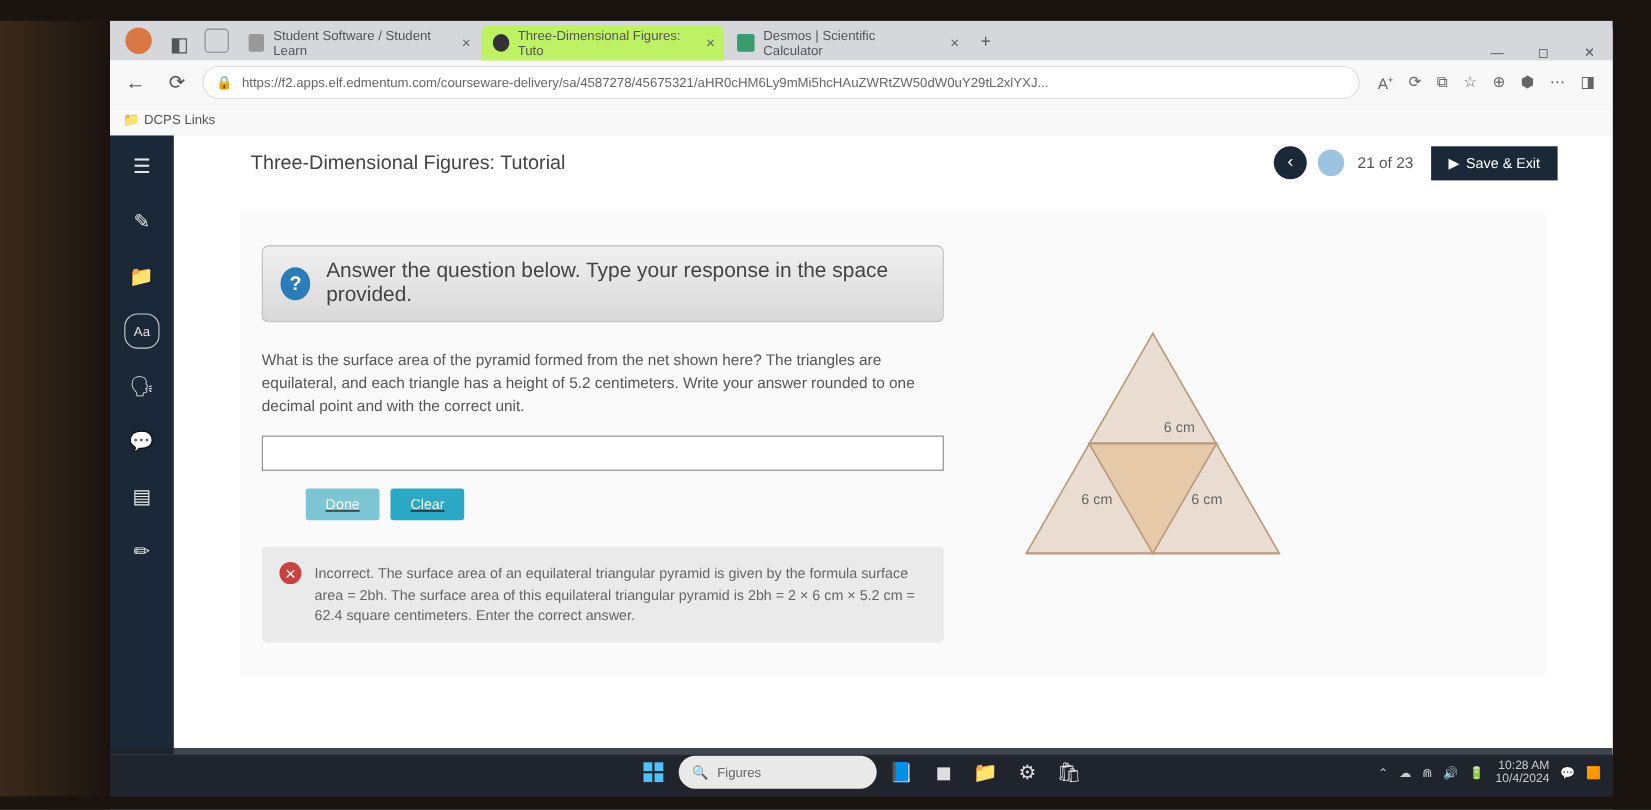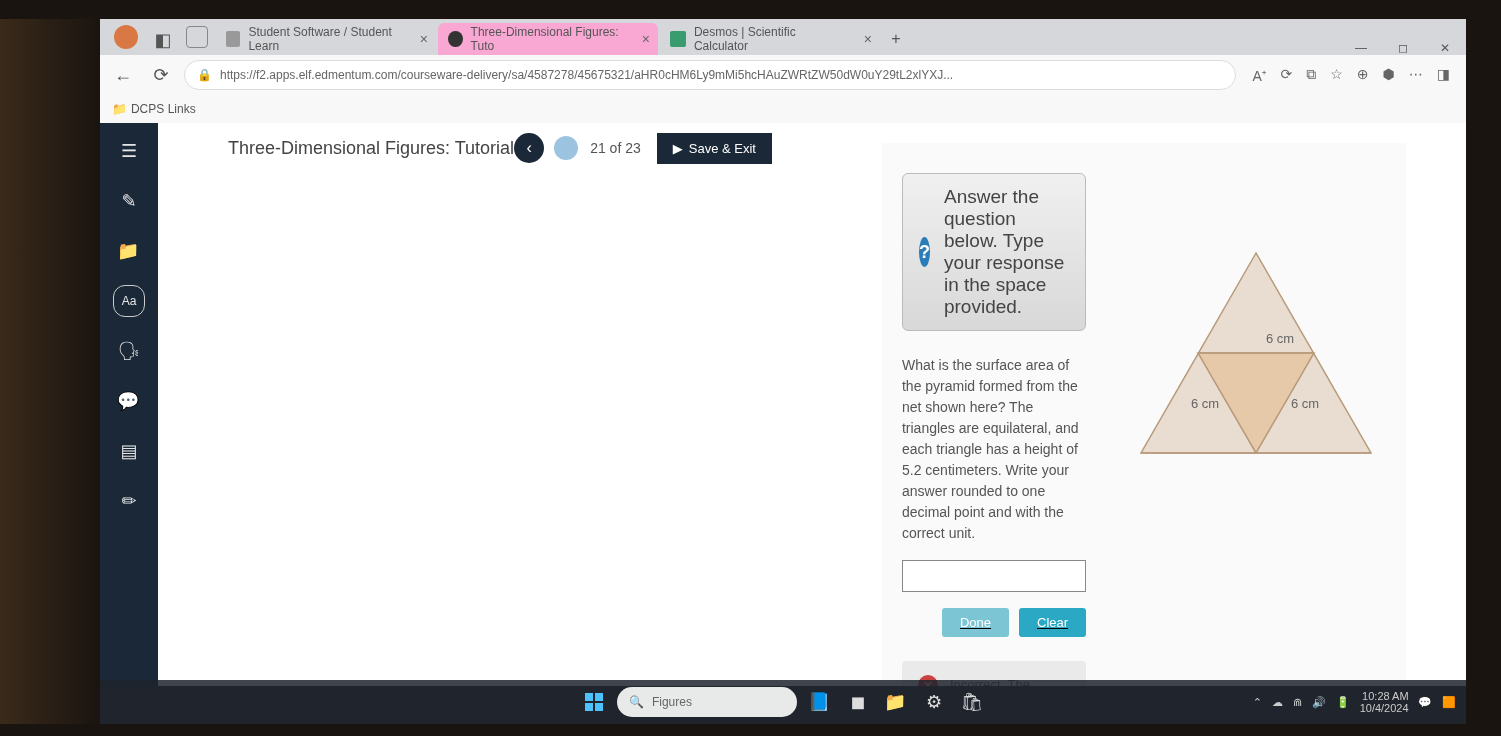--- a/index.html
+++ b/index.html
@@ -4,21 +4,21 @@
 <style>
 * { margin: 0; padding: 0; box-sizing: border-box; font-family: 'Segoe UI', Arial, sans-serif; }
 body { background: #2a2a2a; width: 1501px; height: 736px; overflow: hidden; position: relative; }
 
 
 .browser-window { position: absolute; top: 19px; left: 100px; right: 35px; bottom: 50px; background: #f3f3f3; border-radius: 8px 8px 0 0; display: flex; flex-direction: column; }
 .tab-strip { height: 36px; background: #d5d7db; display: flex; align-items: flex-end; padding-left: 10px; gap: 2px; }
 .tab-strip .profile-icon { width: 24px; height: 24px; border-radius: 50%; background: #d97845; margin: 0 8px 6px 4px; }
 .tab-strip .workspace-icon { width: 22px; height: 22px; border: 1px solid #888; border-radius: 4px; margin: 0 6px 7px; }
 .tab { height: 32px; padding: 0 28px 0 10px; display: flex; align-items: center; font-size: 12px; color: #555; position: relative; border-radius: 6px 6px 0 0; max-width: 220px; }
-.tab.active { background: #f9a8d4; }
+.tab.active { background: #bef264; }
 .tab .favicon { width: 16px; height: 16px; margin-right: 8px; background: #999; border-radius: 2px; }
 .tab .tab-close { position: absolute; right: 8px; font-size: 14px; color: #666; cursor: pointer; }
 .new-tab { width: 28px; height: 28px; display: flex; align-items: center; justify-content: center; font-size: 16px; color: #555; margin-bottom: 2px; cursor: pointer; }
 .window-controls { margin-left: auto; display: flex; }
 .window-controls span { width: 42px; display: flex; align-items: center; justify-content: center; color: #555; font-size: 12px; cursor: pointer; }
 
 .addr-bar { height: 40px; background: #f8f8f8; display: flex; align-items: center; padding: 0 8px; gap: 8px; }
 .addr-bar .nav-btn { width: 30px; height: 30px; display: flex; align-items: center; justify-content: center; color: #555; cursor: pointer; font-size: 18px; }
 .addr-url { flex: 1; background: #fff; border: 1px solid #ddd; border-radius: 16px; height: 30px; display: flex; align-items: center; padding: 0 12px; font-size: 12px; color: #666; }
 .addr-url .lock-icon { margin-right: 8px; color: #888; }
@@ -26,21 +26,21 @@
 .addr-icons span { color: #666; font-size: 14px; cursor: pointer; }
 
 .bookmark-bar { height: 28px; background: #f8f8f8; display: flex; align-items: center; padding: 0 12px; font-size: 12px; color: #555; }
 .bookmark-bar .folder-icon { color: #e8a33d; margin-right: 4px; }
 
 
 .app-area { flex: 1; display: flex; background: #fff; overflow: hidden; }
 .side-nav { width: 58px; background: #1a2838; display: flex; flex-direction: column; align-items: center; padding-top: 12px; gap: 18px; }
 .side-nav .nav-item { width: 32px; height: 32px; display: flex; align-items: center; justify-content: center; color: #e5e5e5; font-size: 18px; cursor: pointer; }
 
-.content-wrap { flex: 1; display: flex; }
+.content-wrap { flex: 1; display: flex; flex-direction: column; }
 .app-header { height: 50px; display: flex; align-items: center; padding: 0 50px 0 70px; }
 .app-title { font-size: 18px; color: #444; font-weight: 400; }
 .header-spacer { flex: 1; }
 .nav-back-circ { width: 30px; height: 30px; border-radius: 50%; background: #1a2838; color: #fff; display: flex; align-items: center; justify-content: center; font-size: 16px; cursor: pointer; margin-right: 10px; }
 .progress-circ { width: 24px; height: 24px; border-radius: 50%; background: #9cc4e0; margin-right: 12px; }
 .page-counter { font-size: 14px; color: #555; margin-right: 16px; }
 .save-exit { background: #1a2838; color: #fff; padding: 8px 16px; font-size: 13px; cursor: pointer; display: flex; align-items: center; gap: 6px; }
 
 .scroll-area { flex: 1; padding: 20px 60px; overflow: auto; }
 .question-panel { background: #fafafa; padding: 30px 20px; display: flex; gap: 40px; }

